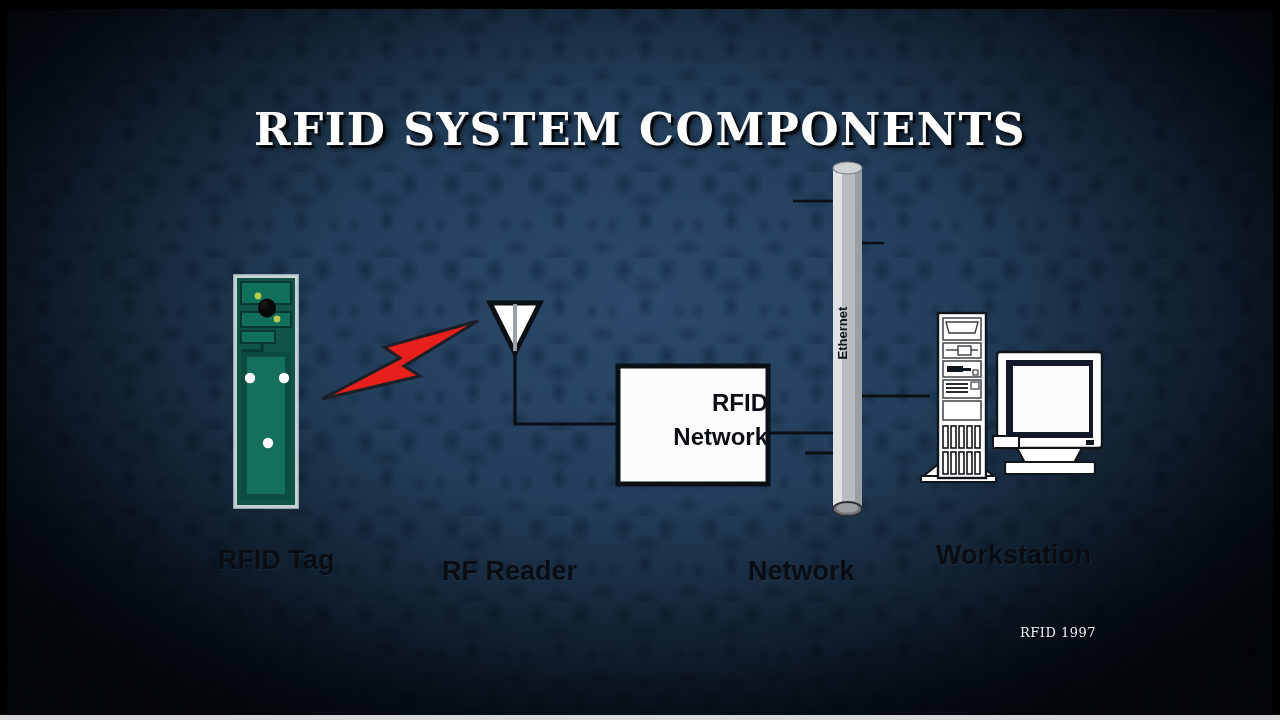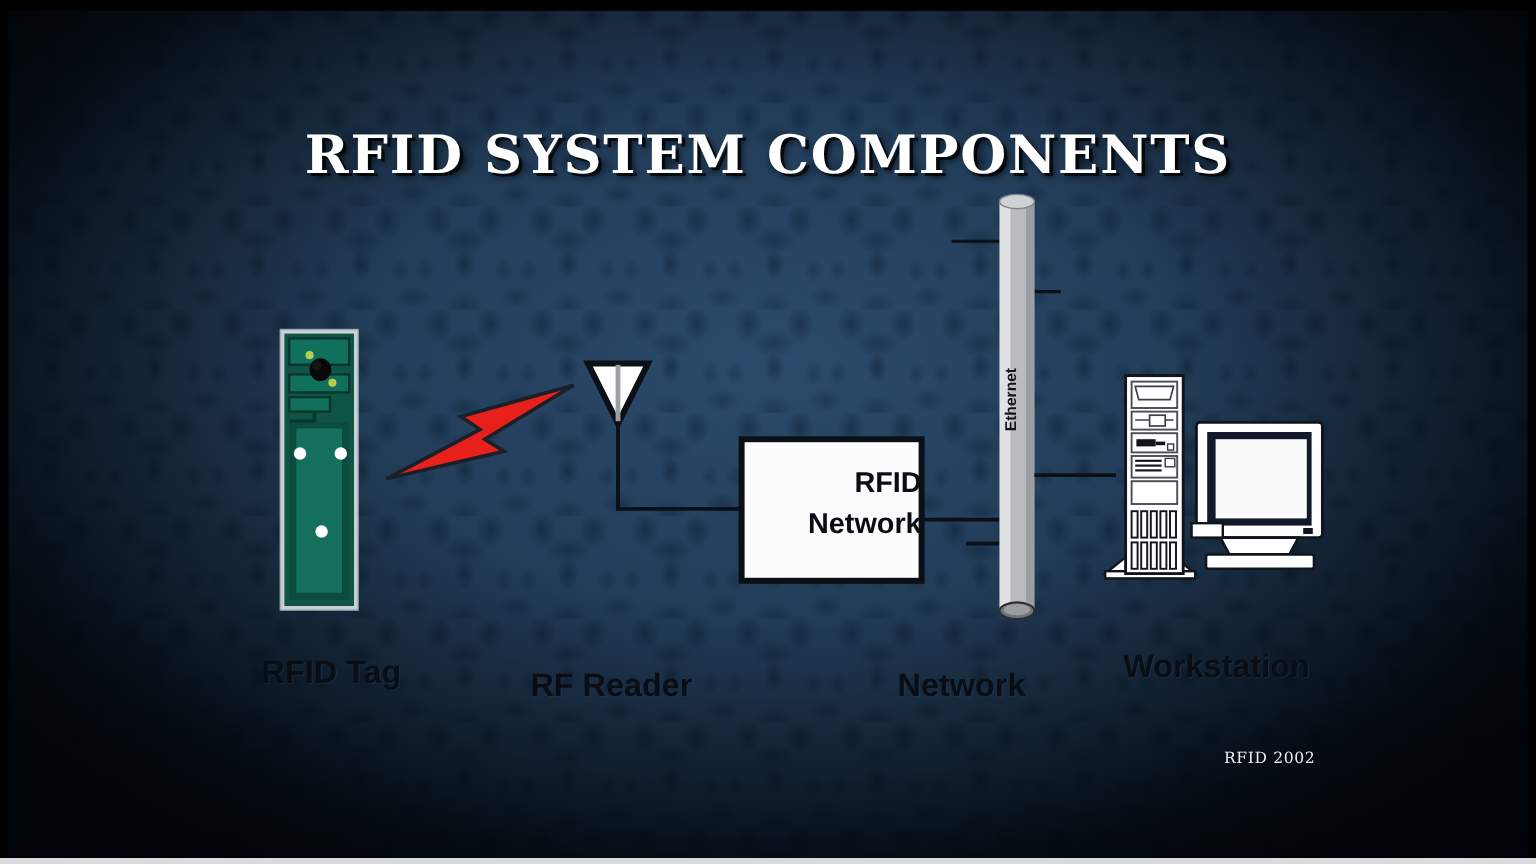--- a/index.html
+++ b/index.html
@@ -263,20 +263,20 @@
               color:#0a0e14;line-height:34px;">
     <div>RFID</div>
     <div>Network</div>
   </div>
 
   <div class="caption" id="cap-tag">RFID Tag</div>
   <div class="caption" id="cap-antenna">RF Reader</div>
   <div class="caption" id="cap-network">Network</div>
   <div class="caption" id="cap-station">Workstation</div>
 
-  <div id="footer">RFID 2002</div>
+  <div id="footer">RFID 1997</div>
 
   <div class="letterbox-top"></div>
   <div class="letterbox-left"></div>
   <div class="letterbox-right"></div>
   <div class="player-bar"></div>
 
 </div>
 
 </body></html>

